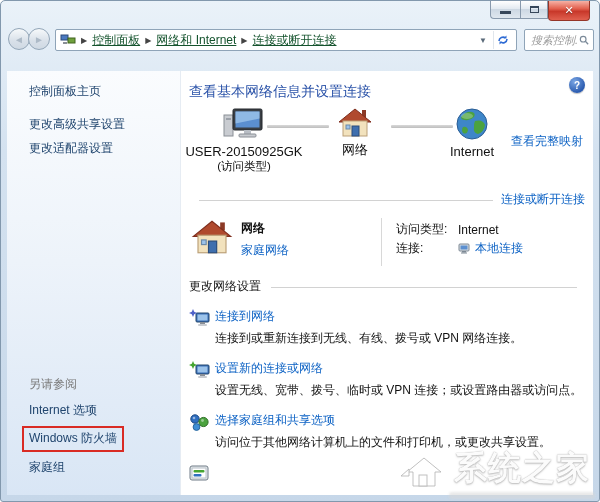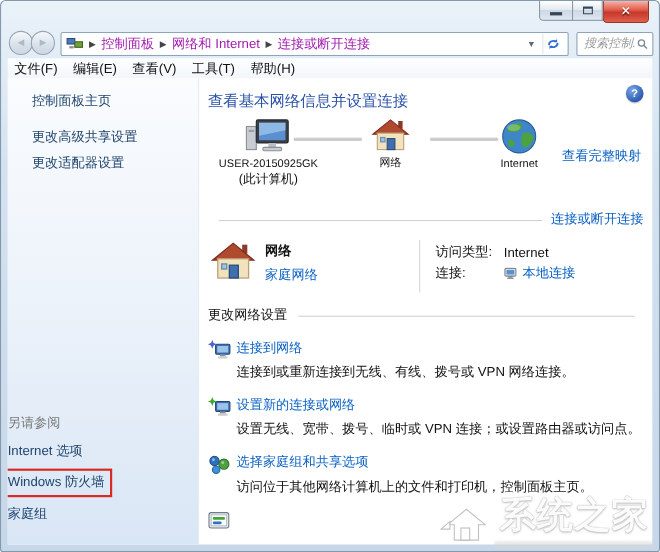--- a/index.html
+++ b/index.html
@@ -22,21 +22,21 @@
   
   .address-row{position:absolute;top:26px;left:0;right:0;height:26px;}
   .nav-circle{position:absolute;top:1px;width:22px;height:22px;border-radius:50%;
     border:1px solid #93a6b8;background:linear-gradient(180deg,#f6f9fb,#d8e0e9 60%,#cfd9e3);
     display:flex;align-items:center;justify-content:center;color:#adbac7;font-size:10px;box-sizing:border-box;}
   .nav-back{left:7px;}
   .nav-fwd{left:27px;}
   .address-box{position:absolute;left:54px;top:2px;width:462px;height:22px;background:#fff;
     border:1px solid #8fa4b8;border-radius:2px;box-sizing:border-box;display:flex;align-items:center;padding:0 4px;}
   .crumb-sep{color:#444;font-size:8px;margin:0 5px;}
-  .crumb{color:#a21caf;white-space:nowrap;cursor:default;}
+  .crumb{color:#14532d;white-space:nowrap;cursor:default;text-decoration:underline;}
   .addr-right{margin-left:auto;display:flex;align-items:center;}
   .addr-caret{color:#5a6a7a;font-size:8px;margin-right:6px;}
   .addr-refresh{width:18px;height:18px;display:flex;align-items:center;justify-content:center;border-left:1px solid #e0e6ec;}
   .search-box{position:absolute;left:523px;top:2px;width:70px;height:22px;background:#fff;
     border:1px solid #8fa4b8;border-radius:2px;box-sizing:border-box;display:flex;align-items:center;padding:0 4px;}
   .search-box input{border:none;outline:none;width:46px;font-size:11px;font-style:italic;color:#888;
     font-family:"Liberation Sans","DejaVu Sans",sans-serif;background:transparent;}
   .search-box input::placeholder{color:#9a9a9a;font-style:italic;}
 
   
@@ -44,37 +44,37 @@
     display:flex;align-items:center;padding-left:6px;border-bottom:1px solid #e4ebf2;}
   .menu-item{margin-right:14px;color:#111;cursor:default;}
 
   
   .content{position:absolute;top:70px;left:6px;right:6px;bottom:6px;background:#fff;display:flex;overflow:hidden;}
   .sidebar{width:173px;flex:none;position:relative;
     background:linear-gradient(180deg,#fafcfe 0%,#edf3fa 45%,#d9e6f5 100%);border-right:1px solid #e6ecf3;}
   .side-home{margin:12px 0 0 22px;}
   .side-tasks{margin:16px 0 0 22px;}
   .side-link{color:#20456e;margin-bottom:7px;cursor:pointer;white-space:nowrap;}
-  .see-also{position:absolute;left:0;right:0;bottom:12px;}
+  .see-also{position:absolute;left:0;right:0;bottom:12px;padding-left:22px;}
   .see-also-header{color:#7b7b7b;margin-bottom:9px;}
   .hl-box{border:2px solid #d92b24;padding:2px 5px 3px 5px;display:inline-block;margin:0 0 4px -7px;background:transparent;}
 
   .main{flex:1;position:relative;padding:6px 8px 0 8px;overflow:hidden;}
   .main-header{display:flex;align-items:flex-start;}
   .main-title{font-size:14px;color:#2a52a8;margin-top:6px;}
   .help-btn{margin-left:auto;width:16px;height:16px;border-radius:50%;
     background:radial-gradient(circle at 35% 30%,#7aa6e4,#2c5cb0 70%);color:#fff;font-weight:bold;font-size:10px;
     display:flex;align-items:center;justify-content:center;box-shadow:0 1px 1px rgba(0,0,0,.25);cursor:pointer;}
 
   .map-row{position:relative;height:80px;margin-top:4px;}
   .map-node{position:absolute;top:2px;display:flex;flex-direction:column;align-items:center;}
   .node-computer{left:-4px;width:118px;}
   .node-network{left:134px;width:64px;}
   .node-internet{left:248px;width:70px;}
-  .map-label{margin-top:3px;color:#111;white-space:nowrap;font-size:10px;}
+  .map-label{margin-top:3px;color:#111;white-space:nowrap;font-size:13px;}
   .map-sub{color:#111;font-size:11.5px;}
   .map-line{position:absolute;top:20px;height:3px;background:linear-gradient(180deg,#d9d9d9,#bdbdbd);border-radius:1px;}
   .line1{left:78px;width:62px;}
   .line2{left:202px;width:62px;}
   .map-link{position:absolute;right:2px;top:28px;}
   a.lnk{color:#0b61c4;text-decoration:none;cursor:pointer;white-space:nowrap;}
 
   .section-header{display:flex;align-items:center;margin-top:6px;}
   .section-title{color:#111;white-space:nowrap;}
   .section-rule{flex:1;border-top:1px solid #d2d2d2;margin:2px 8px 0 10px;}
@@ -88,21 +88,21 @@
   .kv{display:flex;align-items:center;height:19px;}
   .kv .k{width:62px;color:#111;}
   .kv .v{color:#111;display:flex;align-items:center;}
   .kv .v .mini-mon{margin-right:5px;}
 
   .cs-item{display:flex;margin-top:13px;}
   .cs-icon{width:26px;flex:none;padding-top:1px;}
   .cs-text .cs-desc{color:#111;margin-top:5px;}
 
   
-  .watermark{position:absolute;right:4px;bottom:2px;display:flex;align-items:flex-end;z-index:5;pointer-events:none;}
+  .watermark{position:absolute;right:4px;bottom:2px;display:flex;align-items:center;z-index:5;pointer-events:none;}
   .wm-text{font-size:33px;font-weight:bold;color:rgba(255,255,255,.96);letter-spacing:1px;
     text-shadow:0 0 1px rgba(150,150,150,.9),0 1px 2px rgba(140,140,140,.55),0 0 6px rgba(255,255,255,.9);}
   .wm-block{display:flex;flex-direction:column;align-items:center;}
   .wm-strip{width:146px;height:7px;margin-top:1px;border-radius:3px;background:rgba(215,215,215,.55);filter:blur(1px);}
 </style>
 </head>
 <body>
 
 <div class="window">
 
@@ -153,27 +153,20 @@
 
     <div class="search-box">
       <input type="text" placeholder="搜索控制..." style="">
       <svg width="12" height="12" viewBox="0 0 12 12">
         <circle cx="5" cy="5" r="3.4" fill="none" stroke="#7b8a99" stroke-width="1.4"></circle>
         <line x1="7.6" y1="7.6" x2="11" y2="11" stroke="#7b8a99" stroke-width="1.6"></line>
       </svg>
     </div>
   </div>
 
-  <div class="menubar">
-    <span class="menu-item">文件(F)</span>
-    <span class="menu-item">编辑(E)</span>
-    <span class="menu-item">查看(V)</span>
-    <span class="menu-item">工具(T)</span>
-    <span class="menu-item">帮助(H)</span>
-  </div>
 
   <div class="content">
 
     <div class="sidebar">
       <div class="side-home">
         <div class="side-link">控制面板主页</div>
       </div>
       <div class="side-tasks">
         <div class="side-link">更改高级共享设置</div>
         <div class="side-link">更改适配器设置</div>
@@ -202,21 +195,21 @@
           <svg width="46" height="34" viewBox="0 0 46 34">
             <rect x="3" y="8" width="9" height="21" fill="#c9ccd1" stroke="#8a8f96"></rect>
             <rect x="5" y="11" width="5" height="2" fill="#9aa0a8"></rect>
             <rect x="12" y="2" width="29" height="21" rx="1.5" fill="#3a3f45" stroke="#24282d"></rect>
             <rect x="14.5" y="4.5" width="24" height="16" fill="#5b8fd0"></rect>
             <path d="M14.5 4.5 h24 v7 l-24 5 Z" fill="#9cc3ea" opacity="0.8"></path>
             <rect x="23" y="23" width="7" height="4" fill="#b9bec5"></rect>
             <rect x="18" y="27" width="17" height="3" rx="1" fill="#c9ccd1" stroke="#8a8f96"></rect>
           </svg>
           <div class="map-label">USER-20150925GK</div>
-          <div class="map-sub">(此计算机)</div>
+          <div class="map-sub">(访问类型)</div>
         </div>
 
         <div class="map-line line1"></div>
 
         <div class="map-node node-network">
           <svg width="36" height="31" viewBox="0 0 36 31">
             <rect x="25" y="3" width="4" height="7" fill="#8c3a26"></rect>
             <polygon points="2,15 18,2 34,15" fill="#b04a2e" stroke="#7e2d1c"></polygon>
             <rect x="6" y="14" width="24" height="15" fill="#f2e2bd" stroke="#bba078"></rect>
             <rect x="15" y="19" width="7" height="10" fill="#3f6fae" stroke="#2b4d7c"></rect>
@@ -321,21 +314,21 @@
           <svg width="21" height="19" viewBox="0 0 21 19">
             <circle cx="6" cy="6" r="4.2" fill="#2f6fc0" stroke="#1d4a85"></circle>
             <circle cx="14.5" cy="9" r="4.6" fill="#4ba23f" stroke="#2f7026"></circle>
             <circle cx="7.5" cy="14" r="3.4" fill="#3f8fd6" stroke="#27659c"></circle>
             <circle cx="5" cy="5" r="1.3" fill="#ffffff" opacity="0.5"></circle>
             <circle cx="13.5" cy="7.5" r="1.4" fill="#ffffff" opacity="0.45"></circle>
           </svg>
         </div>
         <div class="cs-text">
           <a class="lnk">选择家庭组和共享选项</a>
-          <div class="cs-desc">访问位于其他网络计算机上的文件和打印机，控制面板主页。</div>
+          <div class="cs-desc">访问位于其他网络计算机上的文件和打印机，或更改共享设置。</div>
         </div>
       </div>
 
       <div class="cs-item">
         <div class="cs-icon">
           <svg width="20" height="17" viewBox="0 0 20 17">
             <rect x="1" y="1" width="18" height="14" rx="2" fill="#e8ecef" stroke="#6f7b86"></rect>
             <rect x="3" y="3" width="14" height="10" fill="#ffffff" stroke="#b8c0c8"></rect>
             <rect x="4.5" y="5" width="11" height="2.5" rx="1" fill="#46a531"></rect>
             <rect x="4.5" y="9" width="8" height="2.5" rx="1" fill="#2f6fc0"></rect>

